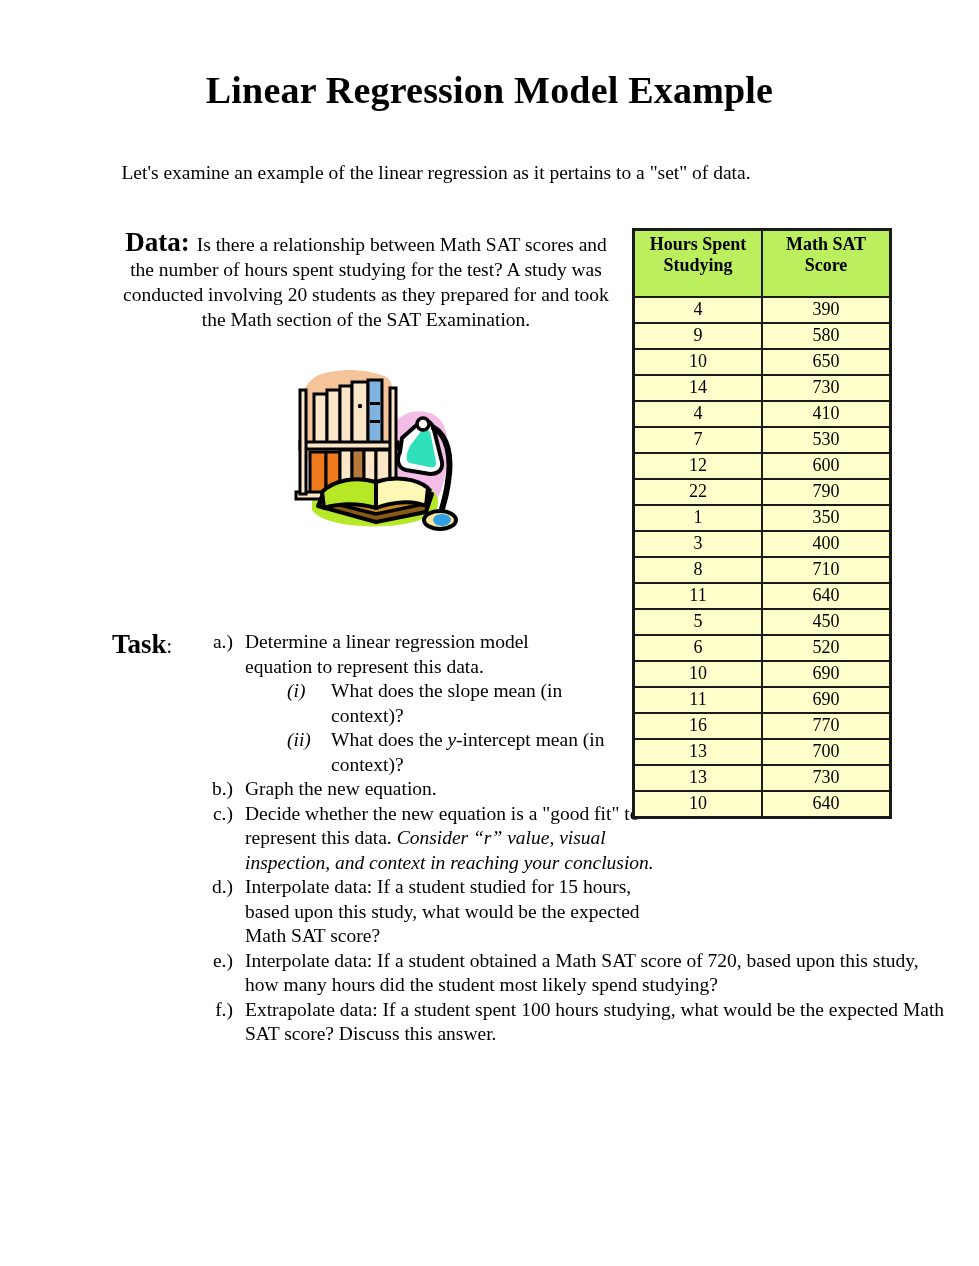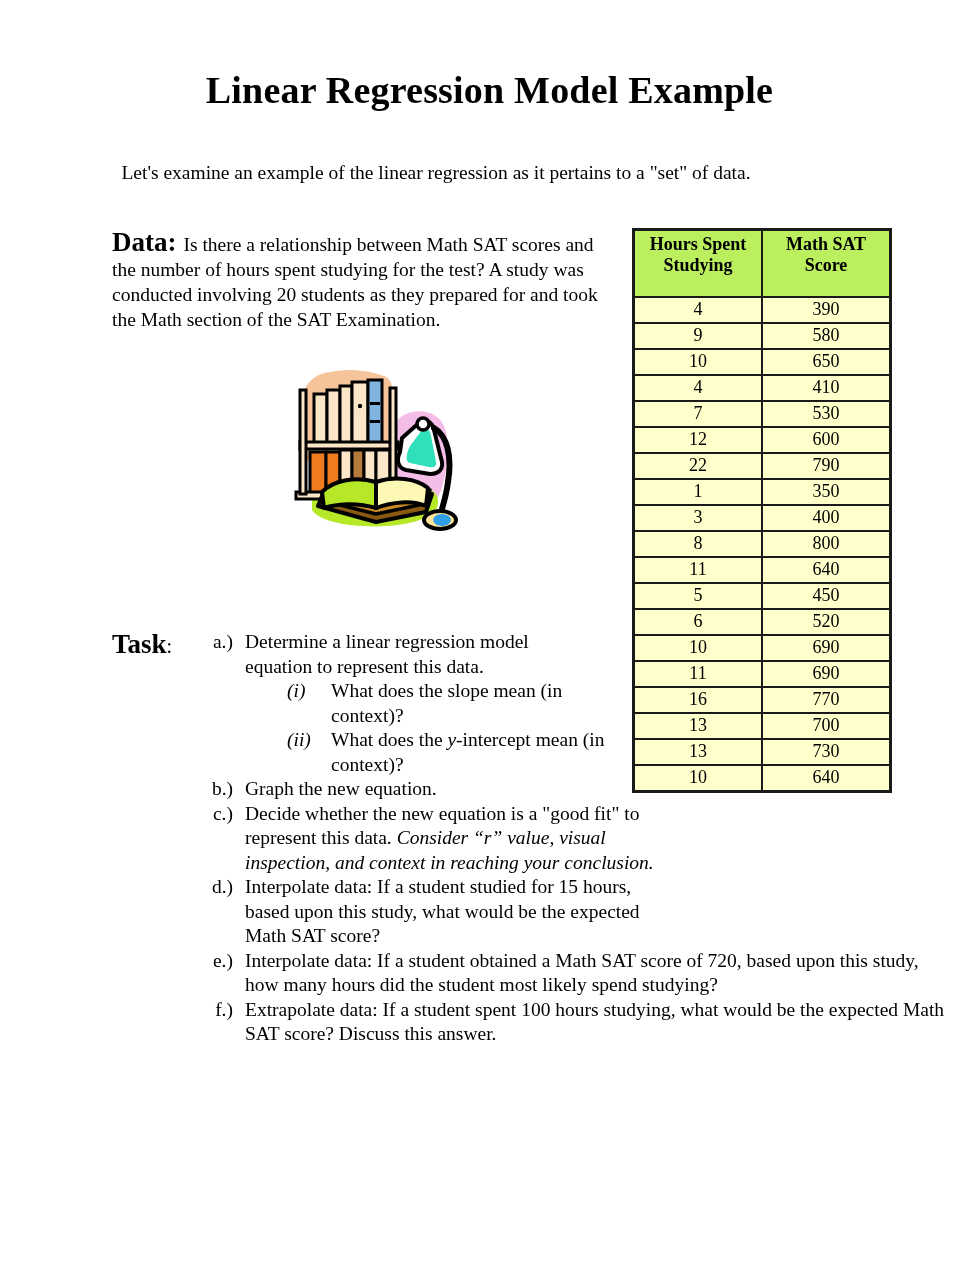--- a/index.html
+++ b/index.html
@@ -42,21 +42,21 @@
   .left-col {
     position: absolute;
     left: 112px;
     top: 230px;
     width: 508px;
   }
 
   .data-block {
     font-size: 19.5px;
     line-height: 25px;
-    text-align: left;
+    text-align: center;
   }
   .data-label {
     font-size: 27px;
     font-weight: bold;
     line-height: 25px;
   }
   .data-gap { display: inline-block; width: 7px; }
 
   
   .clipart-wrap {
@@ -320,20 +320,24 @@
         </tr>
         <tr>
           <td>9</td>
           <td>580</td>
         </tr>
         <tr>
           <td>10</td>
           <td>650</td>
         </tr>
         <tr>
+          <td>14</td>
+          <td>730</td>
+        </tr>
+        <tr>
           <td>4</td>
           <td>410</td>
         </tr>
         <tr>
           <td>7</td>
           <td>530</td>
         </tr>
         <tr>
           <td>12</td>
           <td>600</td>
@@ -345,21 +349,21 @@
         <tr>
           <td>1</td>
           <td>350</td>
         </tr>
         <tr>
           <td>3</td>
           <td>400</td>
         </tr>
         <tr>
           <td>8</td>
-          <td>800</td>
+          <td>710</td>
         </tr>
         <tr>
           <td>11</td>
           <td>640</td>
         </tr>
         <tr>
           <td>5</td>
           <td>450</td>
         </tr>
         <tr>

